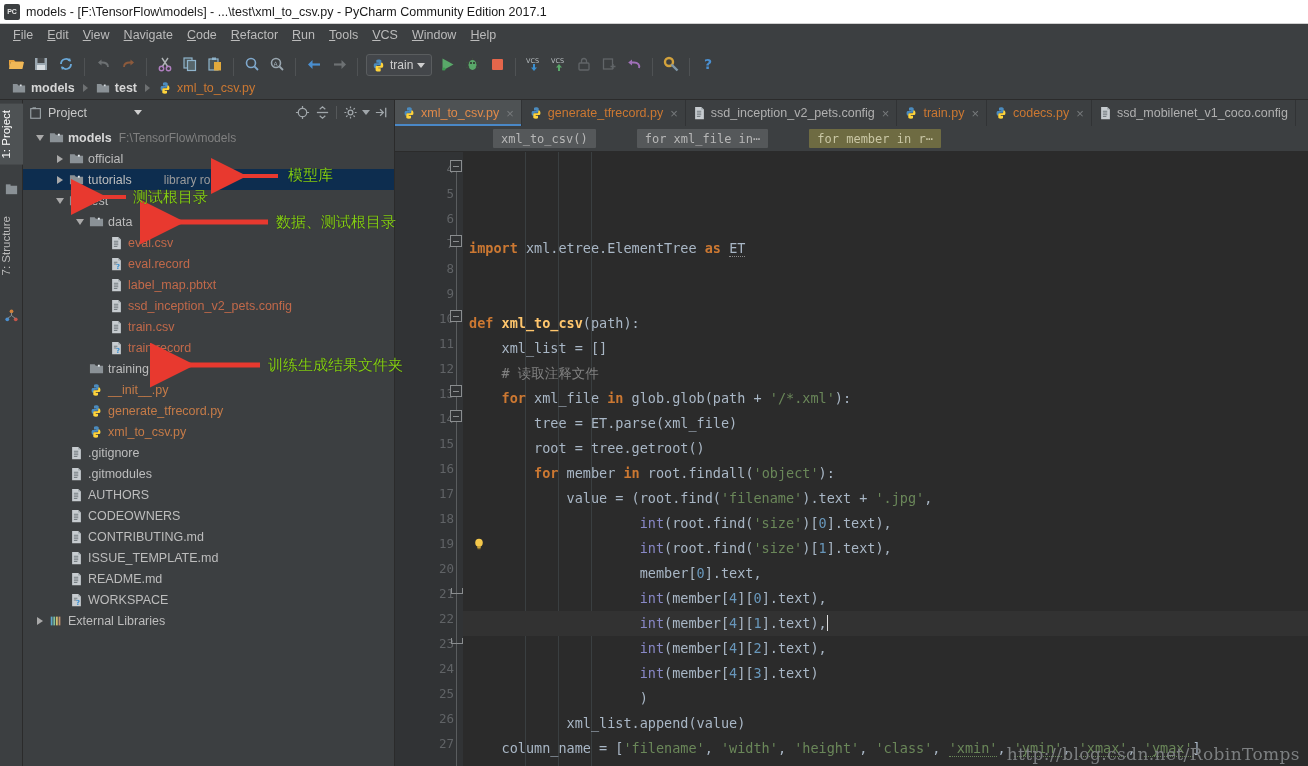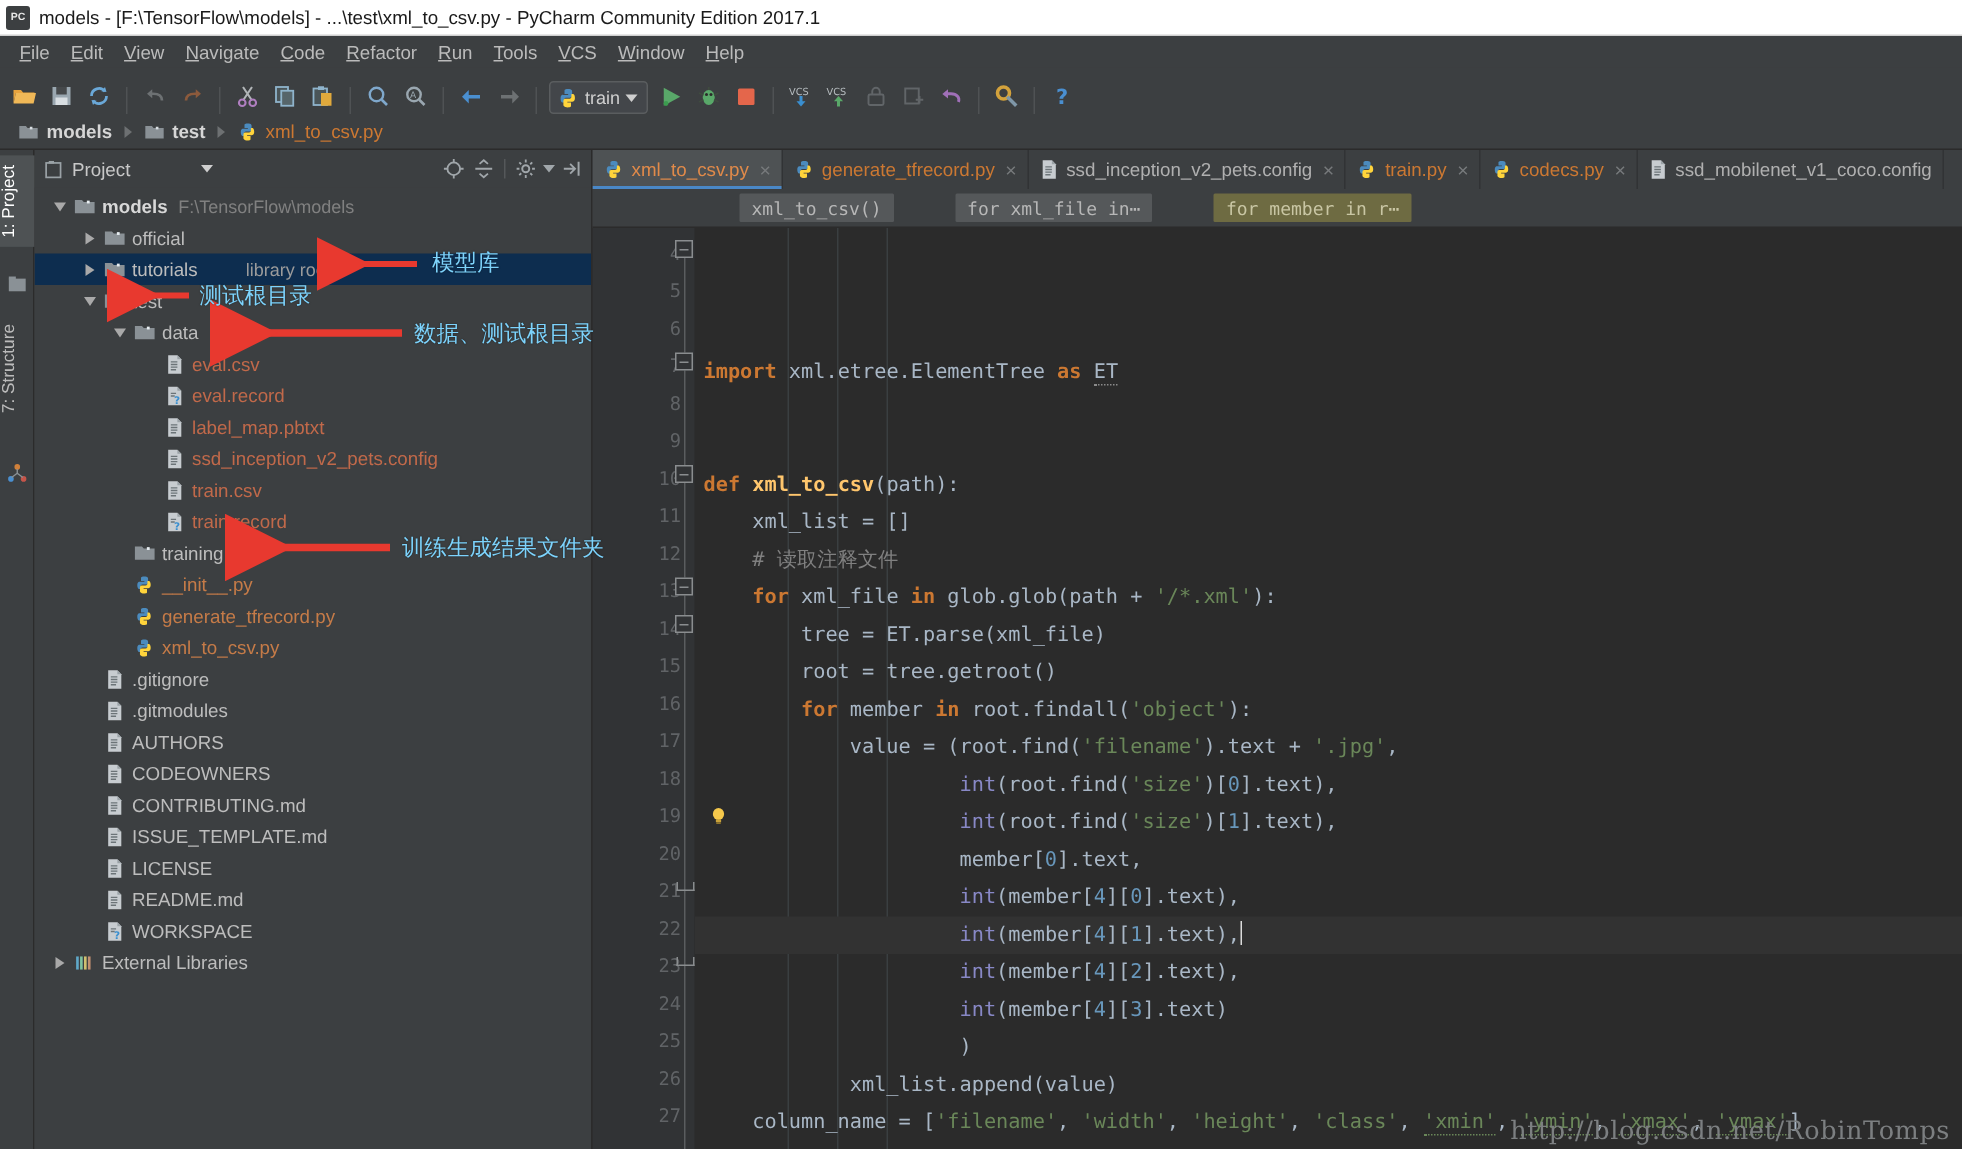--- a/index.html
+++ b/index.html
@@ -229,21 +229,21 @@
 
   .watermark {
     position: absolute; right: 8px; bottom: 4px;
     font-family: "DejaVu Serif", serif; font-size: 17px;
     color: #7c7f81; letter-spacing: 0.4px; pointer-events: none;
   }
 
   
   .anno-layer { position: absolute; inset: 0; pointer-events: none; }
   .anno-txt {
-    position: absolute; color: #7dd3fc; font-size: 15px;
+    position: absolute; color: #84cc16; font-size: 15px;
     font-family: "DejaVu Sans", sans-serif; white-space: nowrap;
     text-shadow: 0 0 1px rgba(0,0,0,0.6);
   }
 </style>
 </head>
 <body>
 
 <div id="app">
 
   <div class="titlebar">
@@ -761,32 +761,20 @@
             <span class="indent" style="width: 28px;"></span>
             <span class="arrow"></span>
             <span class="ticon">
               <svg width="13" height="14" viewBox="0 0 14 16">
                 <path d="M2 1h7l3 3v11H2z" fill="#c7ccd0"></path>
                 <path d="M9 1v3h3z" fill="#9aa2a6"></path>
                 <path d="M4 6h5M4 8h5M4 10h5M4 12h4" stroke="#6c7478" stroke-width="1"></path>
               </svg>
             </span>
             <span class="tlabel plain">ISSUE_TEMPLATE.md</span>
-          </div>
-          <div class="trow">
-            <span class="indent" style="width: 28px;"></span>
-            <span class="arrow"></span>
-            <span class="ticon">
-              <svg width="13" height="14" viewBox="0 0 14 16">
-                <path d="M2 1h7l3 3v11H2z" fill="#c7ccd0"></path>
-                <path d="M9 1v3h3z" fill="#9aa2a6"></path>
-                <path d="M4 6h5M4 8h5M4 10h5M4 12h4" stroke="#6c7478" stroke-width="1"></path>
-              </svg>
-            </span>
-            <span class="tlabel plain">LICENSE</span>
           </div>
           <div class="trow">
             <span class="indent" style="width: 28px;"></span>
             <span class="arrow"></span>
             <span class="ticon">
               <svg width="13" height="14" viewBox="0 0 14 16">
                 <path d="M2 1h7l3 3v11H2z" fill="#c7ccd0"></path>
                 <path d="M9 1v3h3z" fill="#9aa2a6"></path>
                 <path d="M4 6h5M4 8h5M4 10h5M4 12h4" stroke="#6c7478" stroke-width="1"></path>
               </svg>

